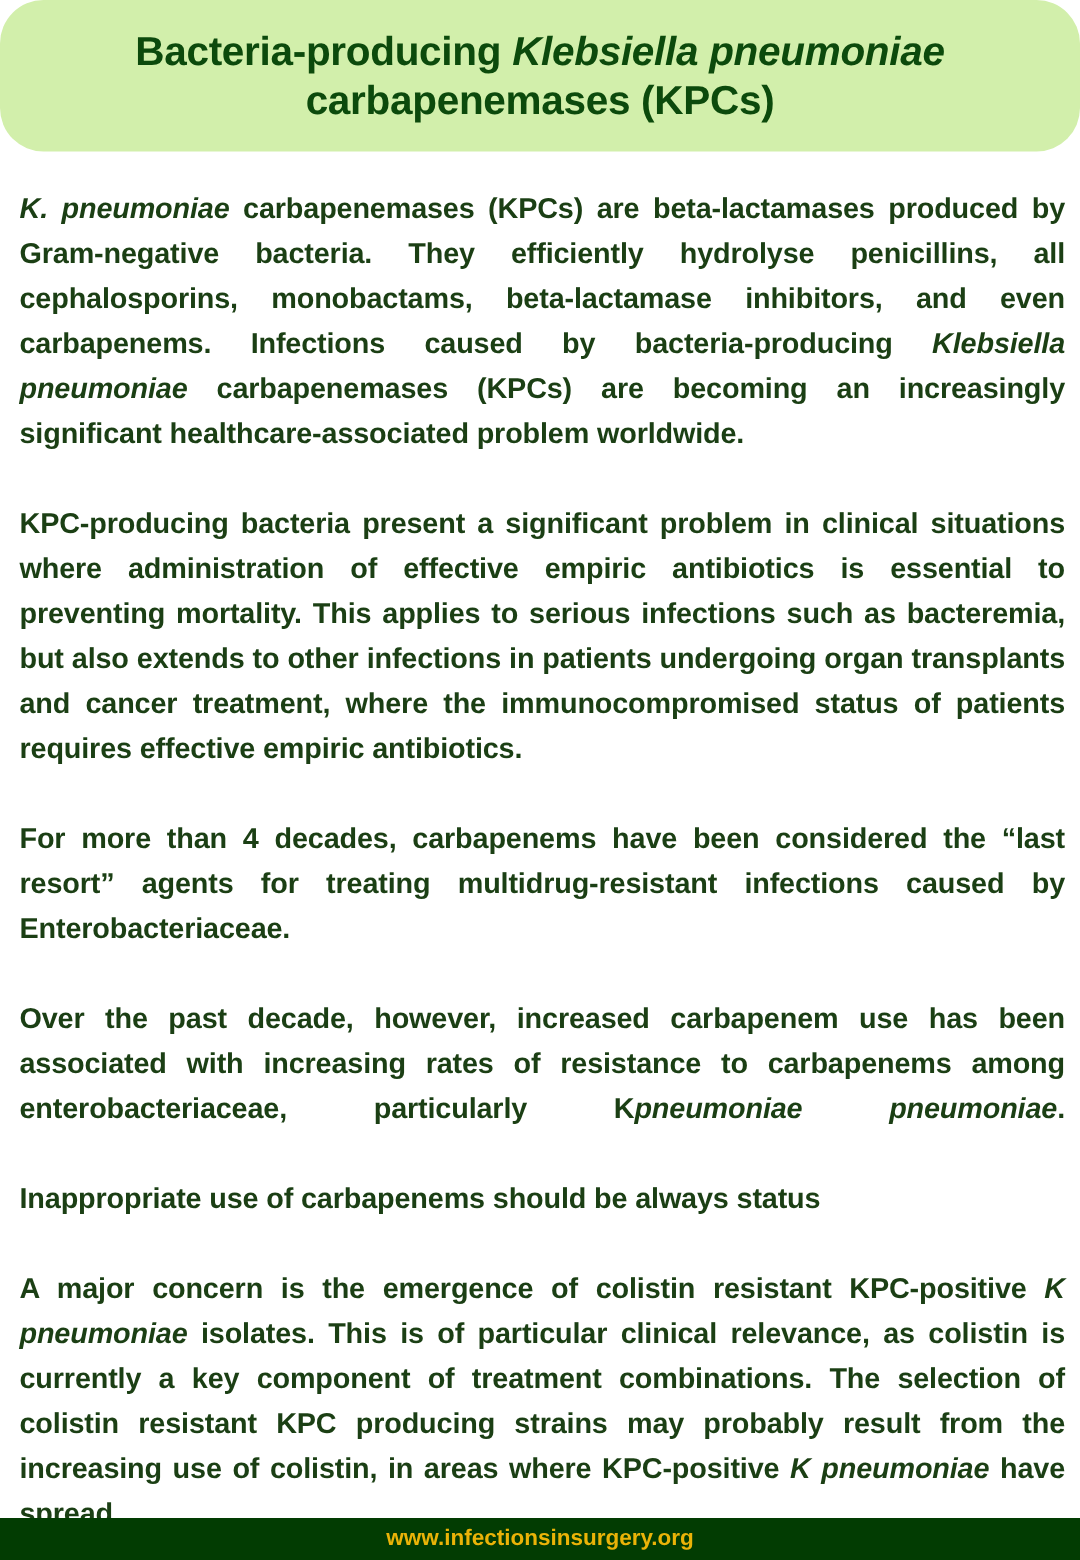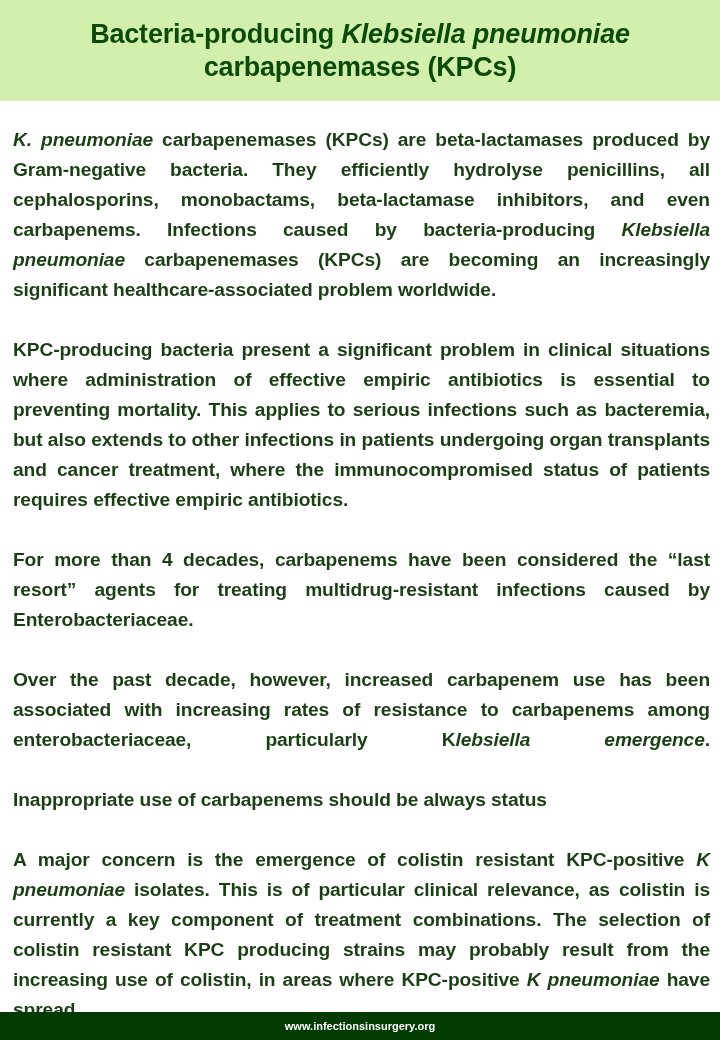--- a/index.html
+++ b/index.html
@@ -27,20 +27,21 @@
 
   
   .header-band {
     width: 100%;
     height: 101px;
     background: #d2efab;
     display: flex;
     align-items: center;
     justify-content: center;
     flex: 0 0 auto;
+    border-radius: 29px;
   }
   .header-title {
     color: #0c4a0c;
     font-family: "Liberation Sans", sans-serif;
     font-weight: bold;
     font-size: 27px;
     line-height: 33px;
     text-align: center;
     letter-spacing: -0.2px;
     width: 94%;
@@ -94,24 +95,24 @@
     bottom: 0;
     width: 100%;
     height: 28px;
     background: #023c02;
     display: flex;
     align-items: center;
     justify-content: center;
     flex: 0 0 auto;
   }
   .footer-text {
-    color: #ffffff;
+    color: #eab308;
     font-family: "Liberation Sans", sans-serif;
     font-weight: bold;
-    font-size: 11px;
+    font-size: 15px;
     letter-spacing: 0px;
     line-height: 14px;
     margin: 0;
   }
 </style>
 </head>
 <body>
 
 <div class="slide">
 
@@ -120,21 +121,21 @@
   </div>
 
   <div class="body-area">
 
     <p class="para"><span class="it">K. pneumoniae</span><span> carbapenemases (KPCs) are beta-lactamases produced by Gram-negative bacteria. They efficiently hydrolyse penicillins, all cephalosporins, monobactams, beta-lactamase inhibitors, and even carbapenems. Infections caused by bacteria-producing </span><span class="it">Klebsiella pneumoniae</span><span> carbapenemases (KPCs) are becoming an increasingly significant healthcare-associated problem worldwide.</span></p>
 
     <p class="para">KPC-producing bacteria present a significant problem in clinical situations where administration of effective empiric antibiotics is essential to preventing mortality. This applies to serious infections such as bacteremia, but also extends to other infections in patients undergoing organ transplants and cancer treatment, where the immunocompromised status of patients requires effective empiric antibiotics.</p>
 
     <p class="para">
         <span class="justified">For more than 4 decades, carbapenems have been considered the “last resort” agents for treating multidrug-resistant infections caused by Enterobacteriaceae.</span>
-        <span class="justified"><span>Over the past decade, however, increased carbapenem use has been associated with increasing rates of resistance to carbapenems among enterobacteriaceae, particularly K</span><span class="it">lebsiella emergence</span><span>.</span></span>
+        <span class="justified"><span>Over the past decade, however, increased carbapenem use has been associated with increasing rates of resistance to carbapenems among enterobacteriaceae, particularly K</span><span class="it">pneumoniae pneumoniae</span><span>.</span></span>
         <span class="subline">Inappropriate use of carbapenems  should be always status</span>
       </p>
 
     <p class="para"><span>A major concern is the emergence of colistin resistant KPC-positive </span><span class="it">K pneumoniae</span><span> isolates. This is of particular clinical relevance, as colistin is currently a key component of treatment combinations. The selection of colistin resistant KPC producing strains may probably result from the increasing use of colistin, in areas where KPC-positive </span><span class="it">K pneumoniae</span><span> have spread.</span></p>
 
   </div>
 
   <div class="footer-band">
     <span class="footer-text">www.infectionsinsurgery.org</span>
   </div>

